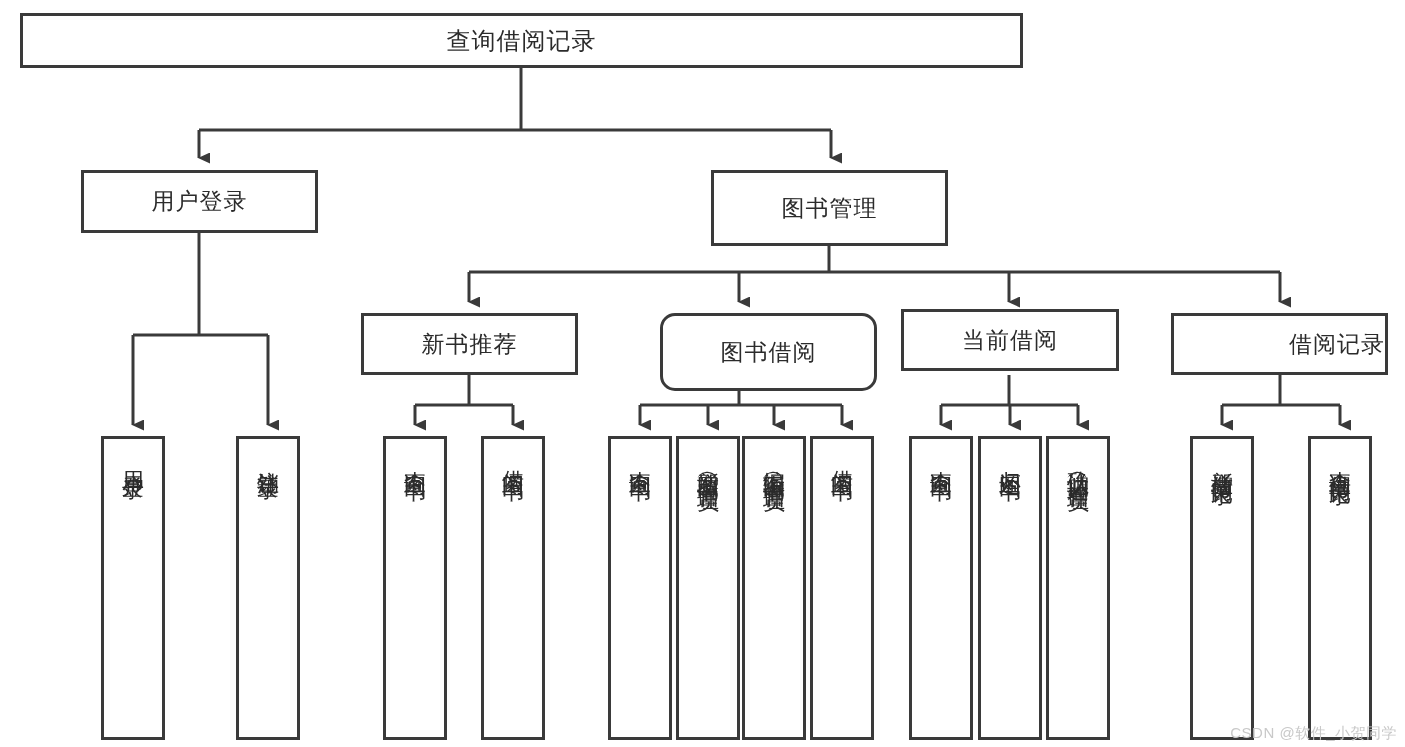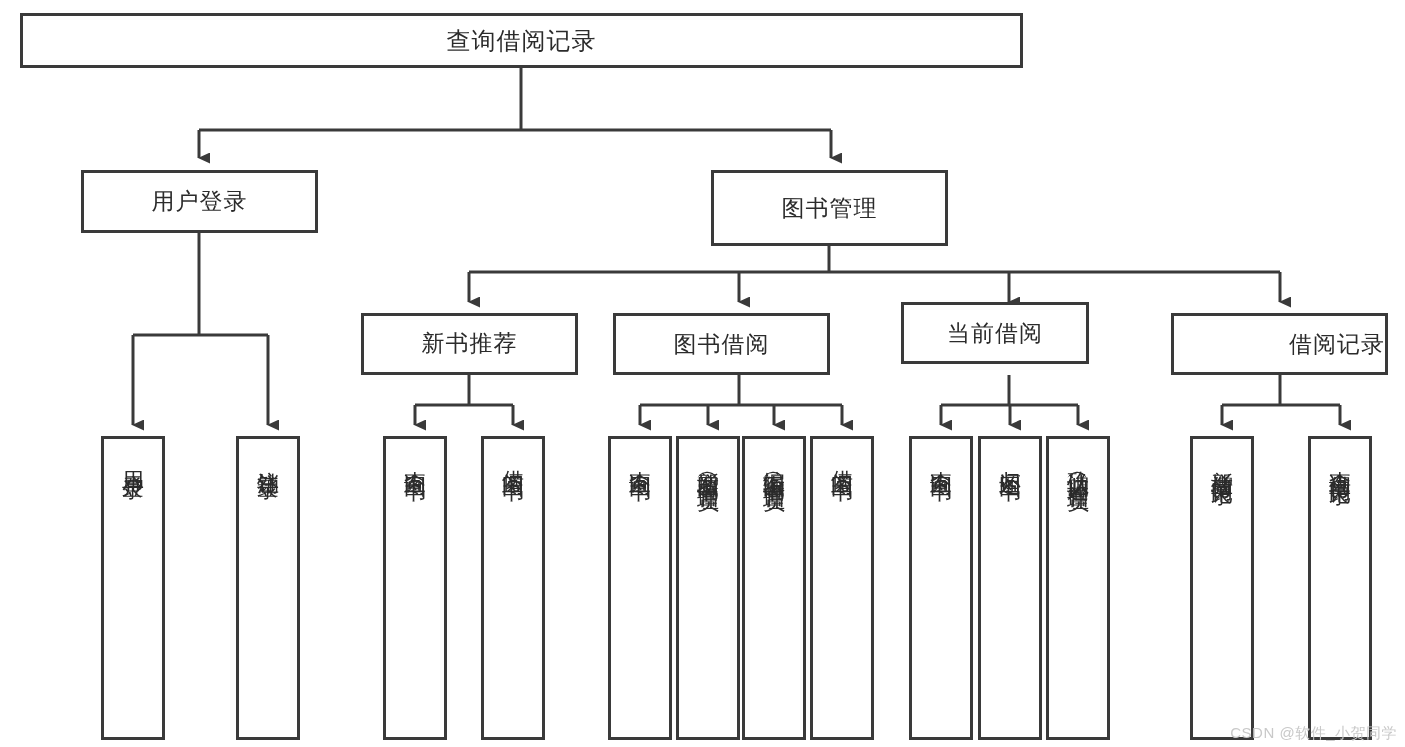--- a/index.html
+++ b/index.html
@@ -129,29 +129,29 @@
   </div>
 
   <div class="node lvl1" style="left:81px;top:170px;width:237px;height:63px;">
     <span class="node-label">用户登录</span>
   </div>
 
   <div class="node lvl1" style="left:711px;top:170px;width:237px;height:76px;">
     <span class="node-label">图书管理</span>
   </div>
 
-  <div class="node lvl2" style="left:361px;top:313px;width:217px;height:62px;font-family:Liberation Serif, serif;">
+  <div class="node lvl2" style="left:361px;top:313px;width:217px;height:62px;">
     <span class="node-label">新书推荐</span>
   </div>
 
-  <div class="node lvl2" style="left:613px;top:313px;width:217px;height:62px;">
+  <div class="node lvl2" style="left:660px;top:313px;width:217px;height:78px;border-radius:15px;">
     <span class="node-label">图书借阅</span>
   </div>
 
-  <div class="node lvl2" style="left:901px;top:302px;width:188px;height:62px;">
+  <div class="node lvl2" style="left:901px;top:309px;width:218px;height:62px;">
     <span class="node-label">当前借阅</span>
   </div>
 
   <div class="node lvl2" style="left:1171px;top:313px;width:217px;height:62px;justify-content:flex-end;">
     <span class="node-label">借阅记录</span>
   </div>
 
   <div class="node leaf" style="left:101px;top:436px;width:64px;height:304px;">
     <span class="node-label">用户登录</span>
   </div>

